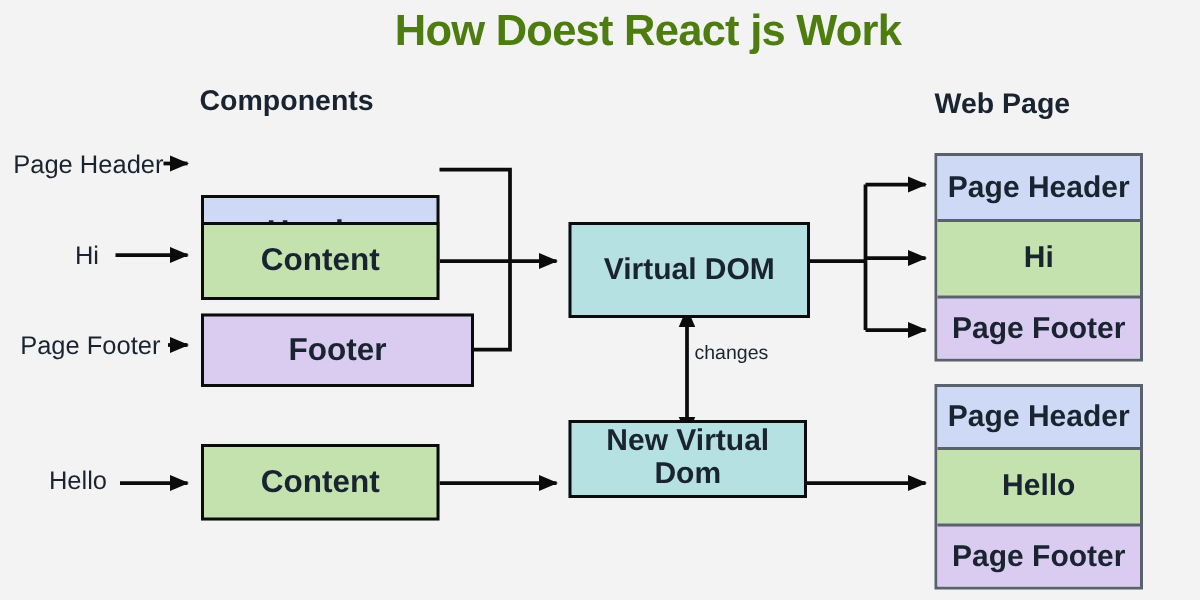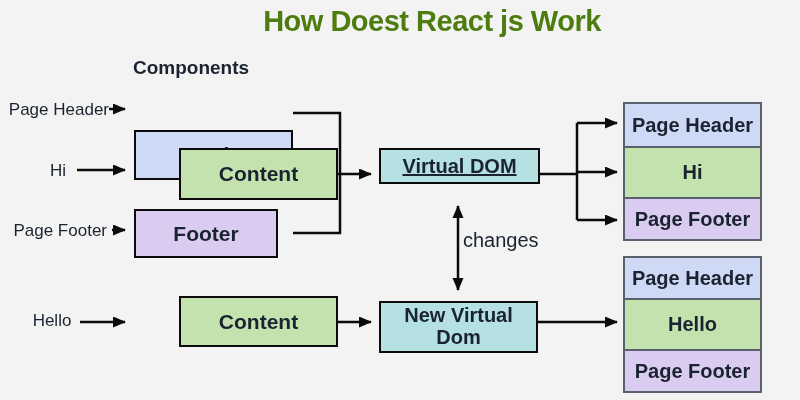--- a/index.html
+++ b/index.html
@@ -16,40 +16,40 @@
   .title{position:absolute;left:0;top:5px;width:800px;text-align:center;
     font-size:29px;font-weight:800;color:#4d7c0f;letter-spacing:-0.5px;margin-left:32px;}
 
   .col-heading{position:absolute;font-size:19px;font-weight:700;color:var(--ink);}
   .components-heading{left:133px;top:57px;width:160px;}
   .webpage-heading{left:623px;top:59px;width:139px;}
 
   .box{position:absolute;border:2px solid var(--border-dark);display:flex;
     align-items:center;justify-content:center;font-size:21px;font-weight:700;color:var(--ink);}
   .box.blue{background:var(--blue);}
-  .box.green{background:var(--green);margin-left:45px;}
+  .box.green{background:var(--green);}
   .box.purple{background:var(--purple);}
   .box.teal{background:var(--teal);}
 
   .header-box{left:134px;top:88px;width:159px;height:50px;margin-top:42px;}
   .content-box{left:134px;top:148px;width:159px;height:52px;}
-  .footer-box{left:134px;top:209px;width:144px;height:49px;}
+  .footer-box{left:134px;top:209px;width:182px;height:49px;}
   .content2-box{left:134px;top:296px;width:159px;height:51px;}
-  .vdom-box{left:379px;top:148px;width:161px;height:36px;font-size:20px;text-decoration:underline;}
-  .nvd-box{left:379px;top:301px;width:159px;height:52px;font-size:20px;text-align:center;}
+  .vdom-box{left:379px;top:148px;width:161px;height:64px;font-size:20px;}
+  .nvd-box{left:379px;top:280px;width:159px;height:52px;font-size:20px;text-align:center;}
   .nvd-box .wrap{width:118px;line-height:1.08;}
 
   .io-label{position:absolute;font-size:17px;color:var(--ink);}
   .page-header-label{left:4px;top:100px;width:105px;text-align:right;}
   .hi-label{left:38px;top:161px;width:40px;text-align:center;}
   .page-footer-label{left:4px;top:221px;width:103px;text-align:right;}
   .hello-label{left:24px;top:311px;width:56px;text-align:center;}
 
   .changes-label{position:absolute;left:463px;top:227px;width:100px;
-    font-size:20px;color:var(--ink);line-height:1.3;}
+    font-size:13px;color:var(--ink);line-height:1.3;}
 
   .stack{position:absolute;width:139px;border:2px solid var(--border-gray);
     display:flex;flex-direction:column;}
   .stack-top{left:623px;top:102px;height:139px;}
   .stack-bottom{left:623px;top:256px;height:137px;}
   .row{display:flex;align-items:center;justify-content:center;
     font-size:20px;font-weight:700;color:var(--ink);}
   .row + .row{border-top:2px solid var(--border-gray);}
   .row.blue{background:var(--blue);}
   .row.green{background:var(--green);}
@@ -94,20 +94,21 @@
       <path d="M293,322 H371" marker-end="url(#ah)"></path>
       <path d="M538,322 H617" marker-end="url(#ah)"></path>
 
       <path d="M458,206 V290" marker-start="url(#ahs)" marker-end="url(#ah)"></path>
     </g>
   </svg>
 
   <div class="title">How Doest React js Work</div>
 
   <div class="col-heading components-heading">Components</div>
+  <div class="col-heading webpage-heading">Web Page</div>
 
   <div class="io-label page-header-label">Page Header</div>
   <div class="io-label hi-label">Hi</div>
   <div class="io-label page-footer-label">Page Footer</div>
   <div class="io-label hello-label">Hello</div>
 
   <div class="box blue header-box">Header</div>
   <div class="box green content-box">Content</div>
   <div class="box purple footer-box">Footer</div>
   <div class="box green content2-box">Content</div>

